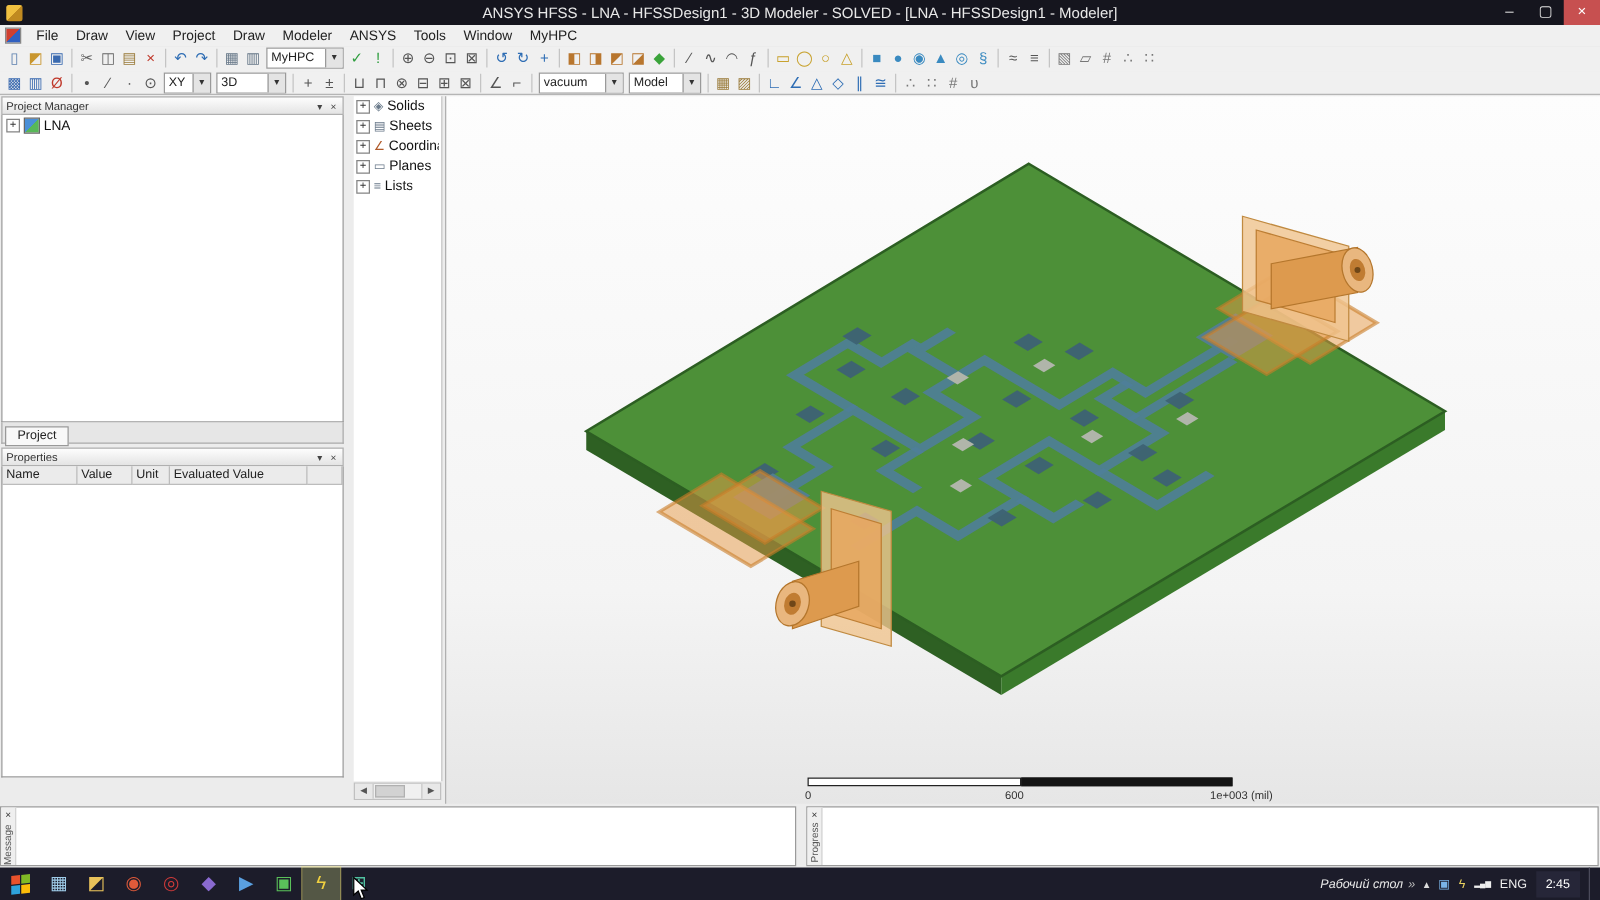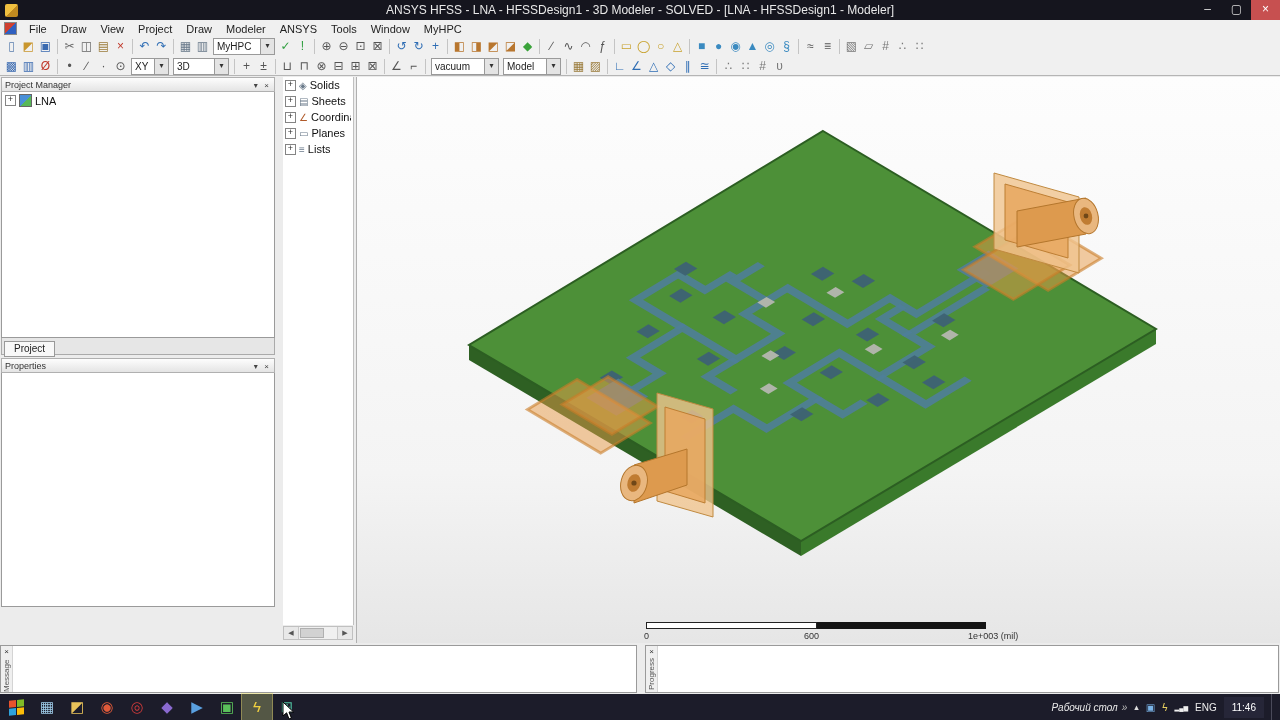--- a/index.html
+++ b/index.html
@@ -173,20 +173,27 @@
     </div>
   </div>
 
   <div class="panel props">
     <div class="panel-hd">
       <span>Properties</span>
       <span>
         <span class="hd-btn">▾</span>
         <span class="hd-btn">×</span>
       </span>
+    </div>
+    <div class="colrow">
+      <span class="pcell c0">Name</span>
+      <span class="pcell c1">Value</span>
+      <span class="pcell c2">Unit</span>
+      <span class="pcell c3">Evaluated Value</span>
+      <span class="pcell cf"></span>
     </div>
     <div class="panel-body"></div>
   </div>
 
   <div class="mtree">
       <div class="mtree-row">
         <span class="expander">+</span>
         <span class="mtree-ico" style="color: rgb(106, 122, 138);">◈</span>
         <span class="tree-label">Solids</span>
       </div>
@@ -336,21 +343,21 @@
       </span>
     <div class="tb-right">
       <span class="tb-desktop">
         <span>Рабочий стол</span><span class="chev">»</span>
       </span>
       <span class="tray-chevron">▴</span>
       <span class="tray-ico" style="color:#7ab4e8;">▣</span>
       <span class="tray-ico" style="color:#e8d060;">ϟ</span>
       <span class="tray-ico net">▂▄▆</span>
       <span class="tb-lang">ENG</span>
-      <span class="tb-time">11:46</span>
+      <span class="tb-time">2:45</span>
       <span class="tb-showdesk"></span>
     </div>
   </div>
 
   <svg class="cursor" width="14" height="20" viewBox="0 0 14 20">
     <polygon points="1,1 1,15 4.6,11.8 7,18 9.4,17 7,11 11.6,11" fill="#ffffff" stroke="#000000" stroke-width="1"></polygon>
   </svg>
 
 </div>
 

